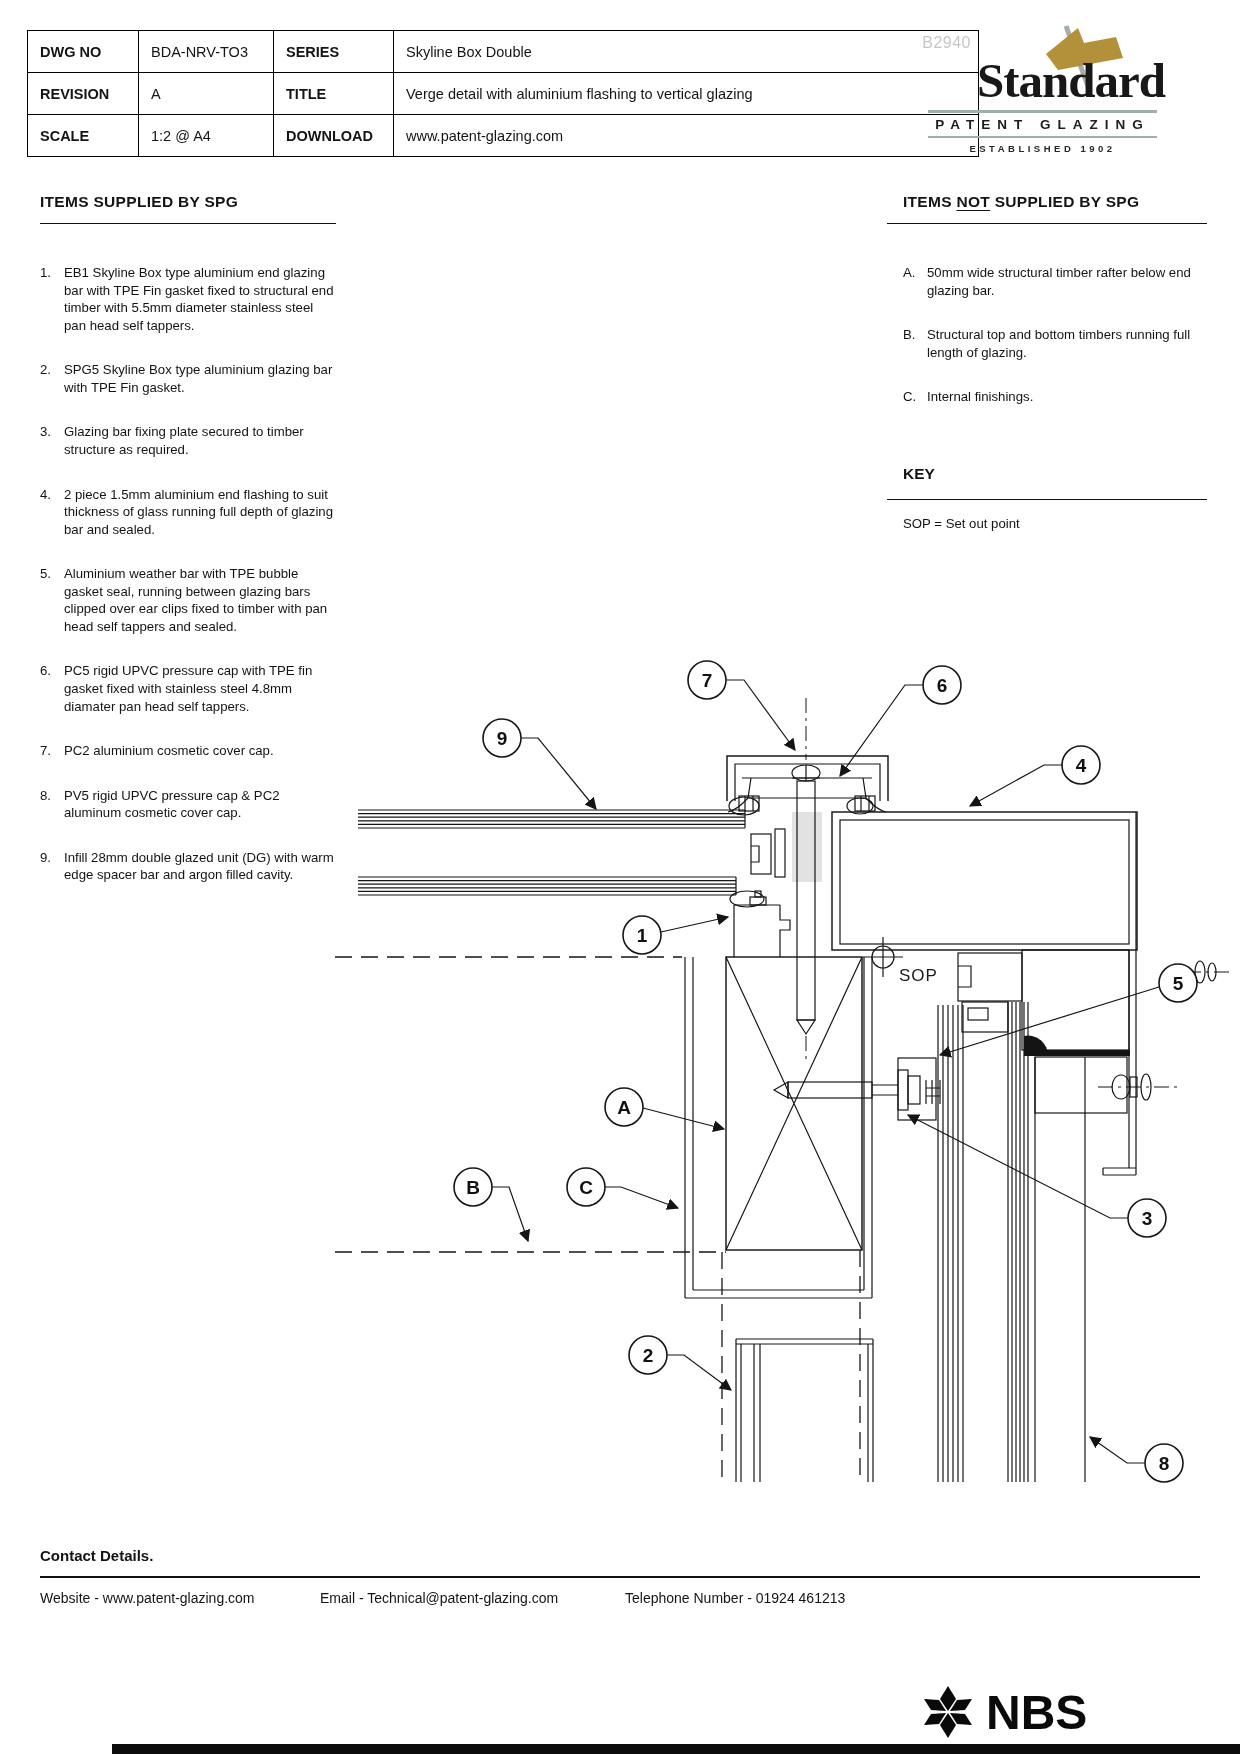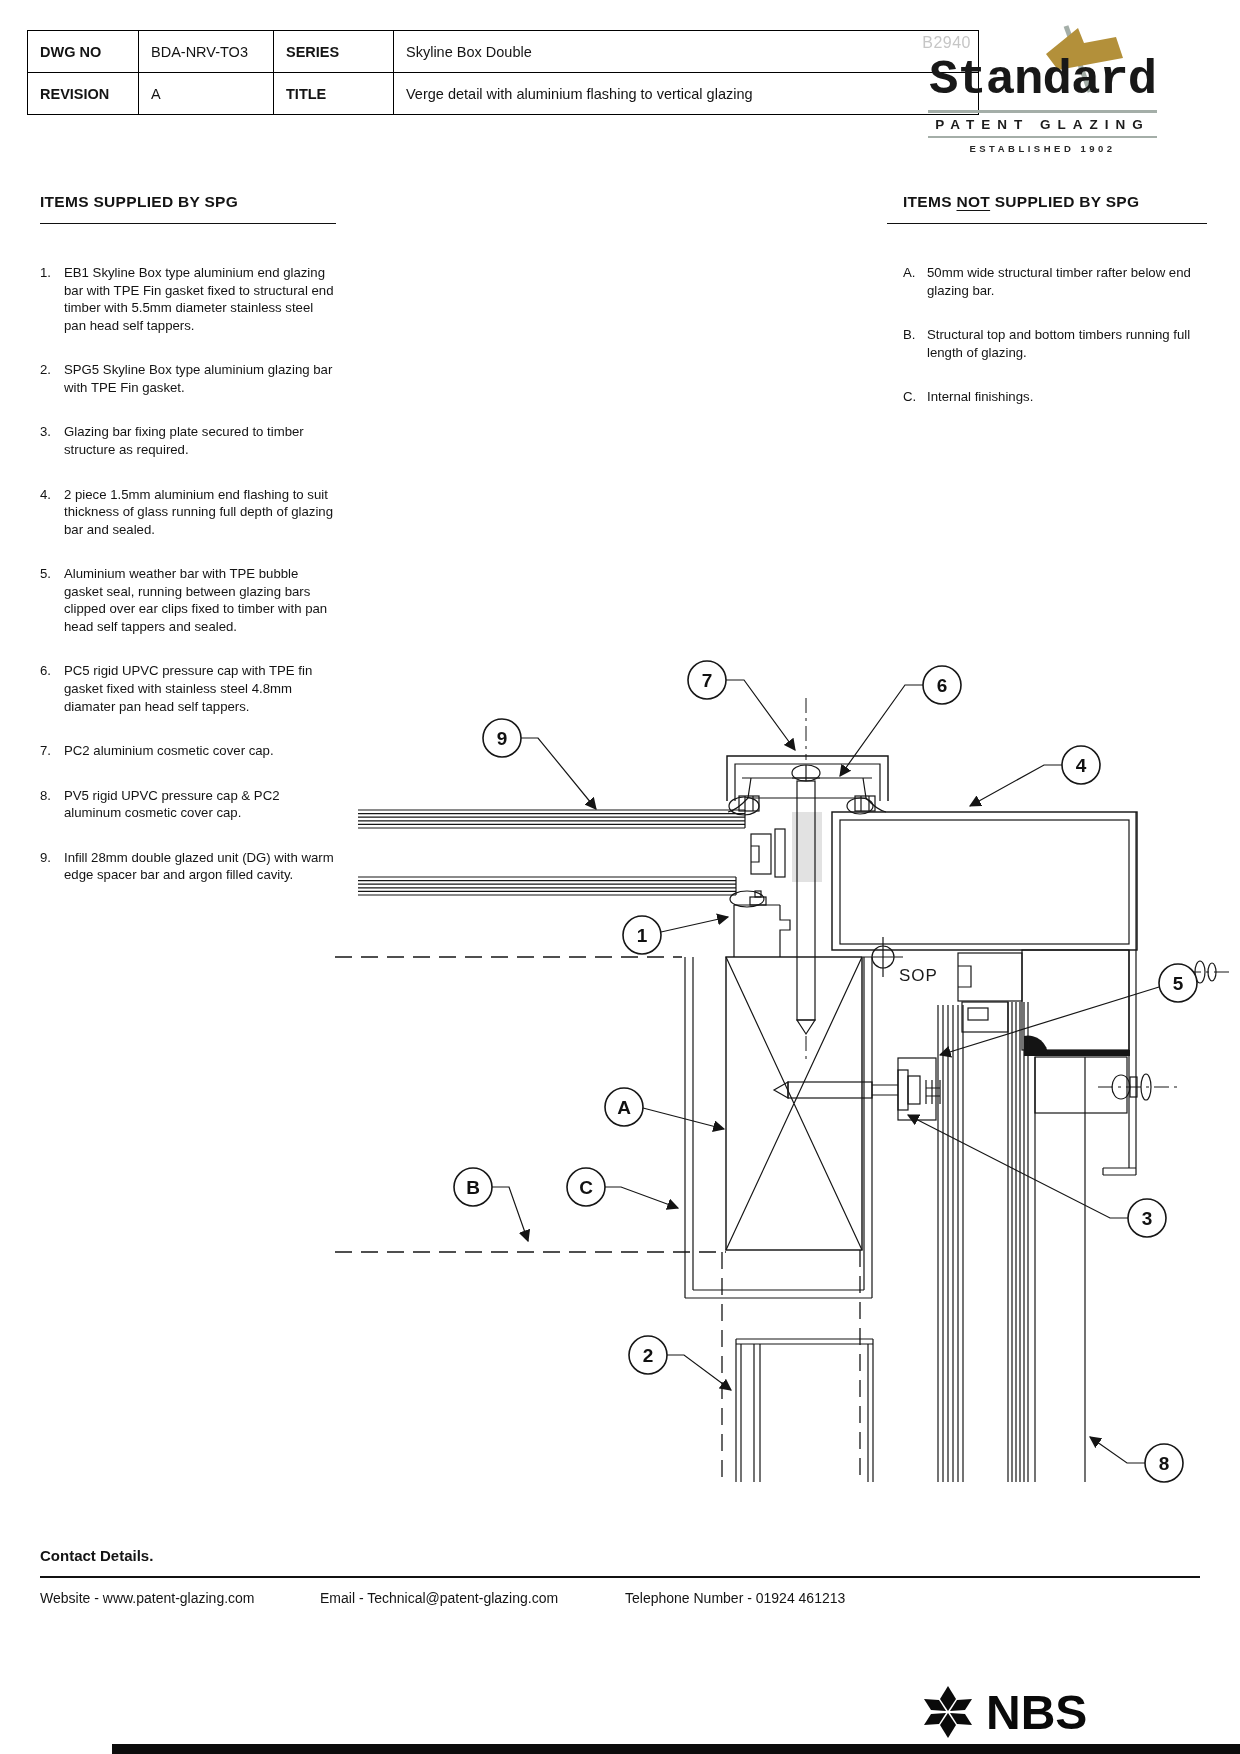--- a/index.html
+++ b/index.html
@@ -10,22 +10,22 @@
   .title-block table{border-collapse:collapse;}
   .title-block td{border:1.7px solid #000;height:41px;padding:0 12px;font-size:14.5px;vertical-align:middle;background:#fff;}
   .title-block td.lbl{font-weight:bold;width:86px;}
   .title-block td.val1{width:110px;}
   .title-block td.lbl2{font-weight:bold;width:95px;}
   .title-block td.val2{width:560px;}
   .watermark{position:absolute;right:8px;top:4px;font-size:16px;color:#c6c6c6;letter-spacing:.5px;}
   
   .logo{position:absolute;left:920px;top:24px;width:245px;text-align:center;}
   .logo .flag{position:absolute;left:120px;top:0;}
-  .logo .word{position:relative;margin-top:32px;font-family:Liberation Mono, monospace;font-weight:bold;
-              font-size:49px;line-height:1;letter-spacing:-1px;color:#181818;}
+  .logo .word{position:relative;margin-top:32px;font-family:Liberation Serif, serif;font-weight:bold;
+              font-size:49px;line-height:1;letter-spacing:-1px;color:#181818;text-align:right;}
   .logo .rule{height:2.5px;background:#a4aea8;margin:5px 8px 0 8px;}
   .logo .patent{margin-top:4px;font-size:13.5px;font-weight:bold;letter-spacing:7px;color:#1c1c1c;}
   .logo .rule2{height:2.5px;background:#a4aea8;margin:4px 8px 0 8px;}
   .logo .est{margin-top:5px;font-size:9.5px;font-weight:bold;letter-spacing:3.5px;color:#272727;}
   
   .list-col{position:absolute;font-size:13.2px;line-height:1.33;}
   .list-col h3{margin:0;font-size:15.5px;letter-spacing:.3px;}
   .list-col .rule{height:1.6px;background:#111;margin-top:10px;}
   .items{display:flex;flex-direction:column;gap:27px;margin-top:40px;}
   .item{display:grid;grid-template-columns:24px 1fr;}
@@ -71,20 +71,26 @@
         <td class="val1">BDA-NRV-TO3</td>
         <td class="lbl2">SERIES</td>
         <td class="val2">Skyline Box Double</td>
       </tr>
       <tr>
         <td class="lbl">REVISION</td>
         <td class="val1">A</td>
         <td class="lbl2">TITLE</td>
         <td class="val2">Verge detail with aluminium flashing to vertical glazing</td>
       </tr>
+      <tr>
+        <td class="lbl">SCALE</td>
+        <td class="val1">1:2 @ A4</td>
+        <td class="lbl2">DOWNLOAD</td>
+        <td class="val2">www.patent-glazing.com</td>
+      </tr>
     </tbody>
       </table>
     <div class="watermark">B2940</div>
   </div>
 
   <div class="logo">
     <svg class="flag" width="96" height="72" viewBox="0 0 96 72">
       <line x1="26" y1="2" x2="50" y2="68" stroke-width="5" stroke="#a4aea8"></line>
       <path d="M6,30 L38,4 L44,19 L76,13 L83,34 L18,46 Z" fill="#b3903a"></path>
     </svg>
@@ -162,20 +168,25 @@
           <span>Structural top and bottom timbers running full length of glazing.</span>
         </div>
 
         <div class="item">
           <span>C.</span>
           <span>Internal finishings.</span>
         </div>
       </div>
   </div>
 
+  <div class="key">
+    <h3>KEY</h3>
+    <div class="rule"></div>
+    <div class="key-text">SOP = Set out point</div>
+  </div>
 
   <svg class="drawing" width="1240" height="1754" viewBox="0 0 1240 1754">
     <defs>
       <marker id="arrow" viewBox="0 0 10 10" refX="9" refY="5" markerWidth="10" markerHeight="10" orient="auto-start-reverse">
         <path d="M0,0 L10,5 L0,10 Z" fill="#141414"></path>
       </marker>
       <pattern id="diag" width="5" height="5" patternUnits="userSpaceOnUse">
         <path d="M0,5 L5,0" stroke="#333" stroke-width="0.9" fill="none"></path>
       </pattern>
       <pattern id="threadH" width="18" height="3.6" patternUnits="userSpaceOnUse">

